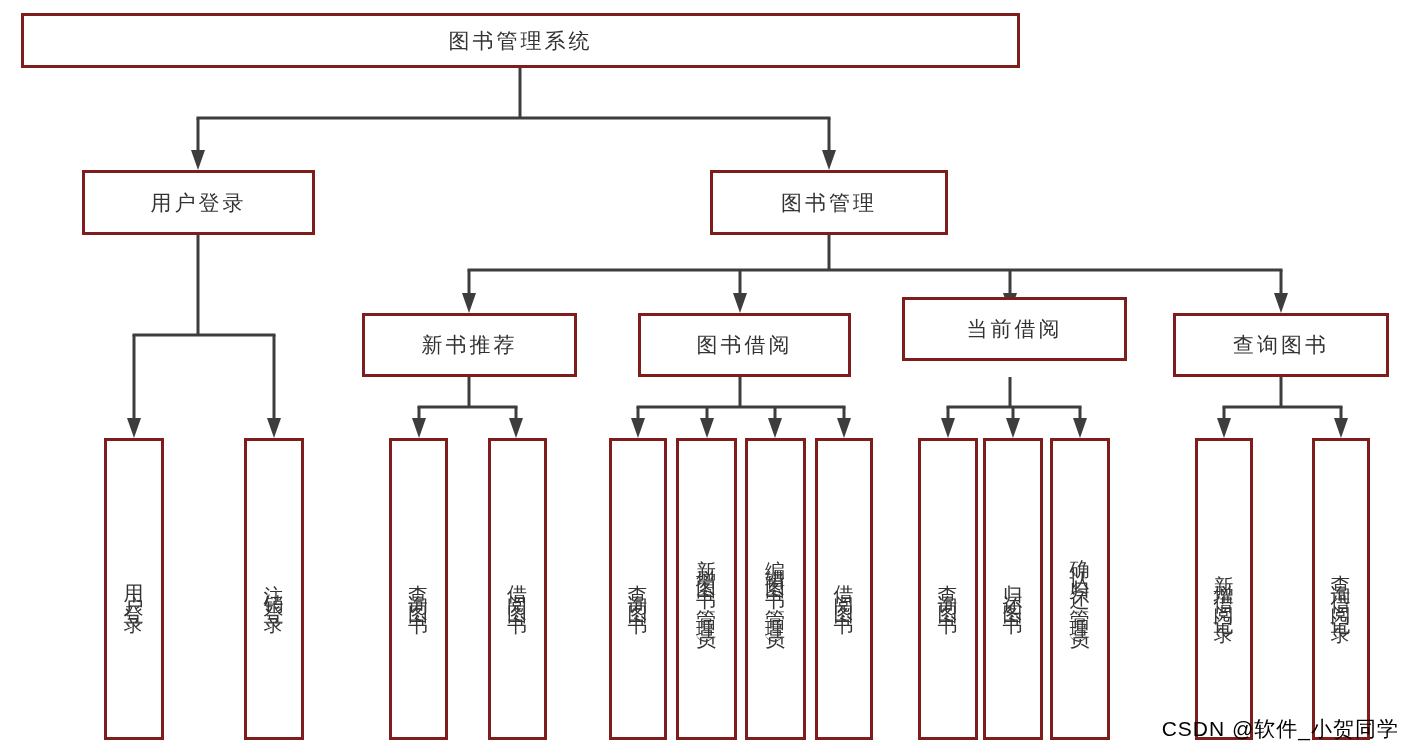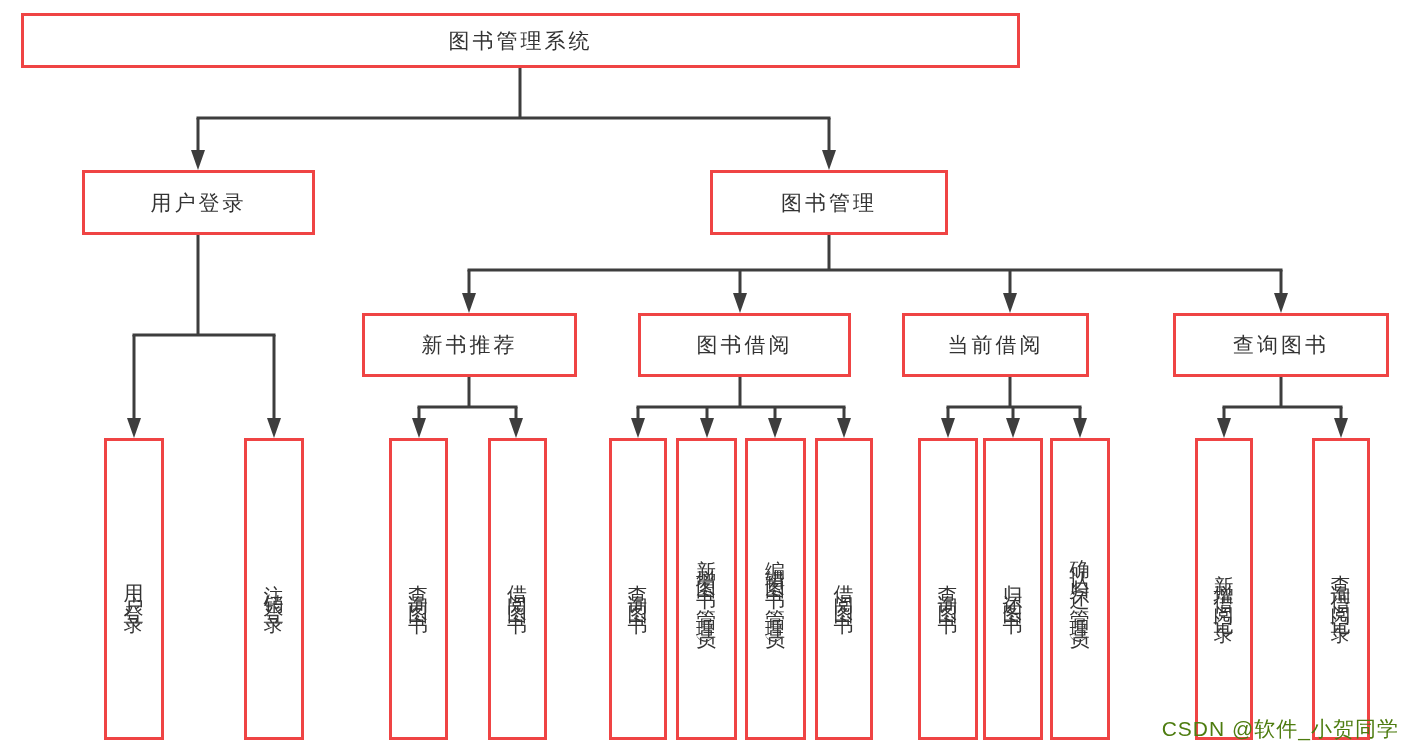--- a/index.html
+++ b/index.html
@@ -4,31 +4,31 @@
 <style>
   html,body{margin:0;padding:0;background:#fff;}
   .stage{
     position:relative;width:1405px;height:747px;background:#ffffff;
     font-family:"Liberation Sans","DejaVu Sans",sans-serif;color:#333333;
     overflow:hidden;
   }
   .connector-layer{position:absolute;left:0;top:0;z-index:1;}
   .box{
     position:absolute;box-sizing:border-box;background:#ffffff;
-    border:3px solid #ef4444;display:flex;align-items:center;justify-content:center;
+    border:3px solid #7f1d1d;display:flex;align-items:center;justify-content:center;
     z-index:2;
   }
   .hlabel{font-size:21px;letter-spacing:3px;white-space:nowrap;color:#333333;}
   .vbox .vlabel{
     writing-mode:vertical-rl;text-orientation:mixed;
     font-size:20px;letter-spacing:10px;line-height:1;color:#333333;
   }
   .watermark{
     position:absolute;right:6px;bottom:4px;z-index:3;
-    font-size:21px;letter-spacing:1px;color:#4d7c0f;white-space:nowrap;
+    font-size:21px;letter-spacing:1px;color:#000000;white-space:nowrap;
   }
 </style>
 </head>
 <body>
 
 <div class="stage">
 
   <svg class="connector-layer" width="1405" height="747" viewBox="0 0 1405 747">
     <g stroke="#3d3d3d" stroke-width="3" fill="none">
 
@@ -105,21 +105,21 @@
   <div class="box" style="left:362px;top:313px;width:215px;height:64px">
     <span class="hlabel">新书推荐</span>
   </div>
 
   <div class="box" style="left:710px;top:170px;width:238px;height:65px">
     <span class="hlabel">图书管理</span>
   </div>
   <div class="box" style="left:638px;top:313px;width:213px;height:64px">
     <span class="hlabel">图书借阅</span>
   </div>
-  <div class="box" style="left:902px;top:313px;width:187px;height:64px">
+  <div class="box" style="left:902px;top:297px;width:225px;height:64px">
     <span class="hlabel">当前借阅</span>
   </div>
   <div class="box" style="left:1173px;top:313px;width:216px;height:64px">
     <span class="hlabel">查询图书</span>
   </div>
 
   <div class="box vbox" style="left:104px;top:438px;width:60px;height:302px">
     <span class="vlabel">用户登录</span>
   </div>
   <div class="box vbox" style="left:244px;top:438px;width:60px;height:302px">

